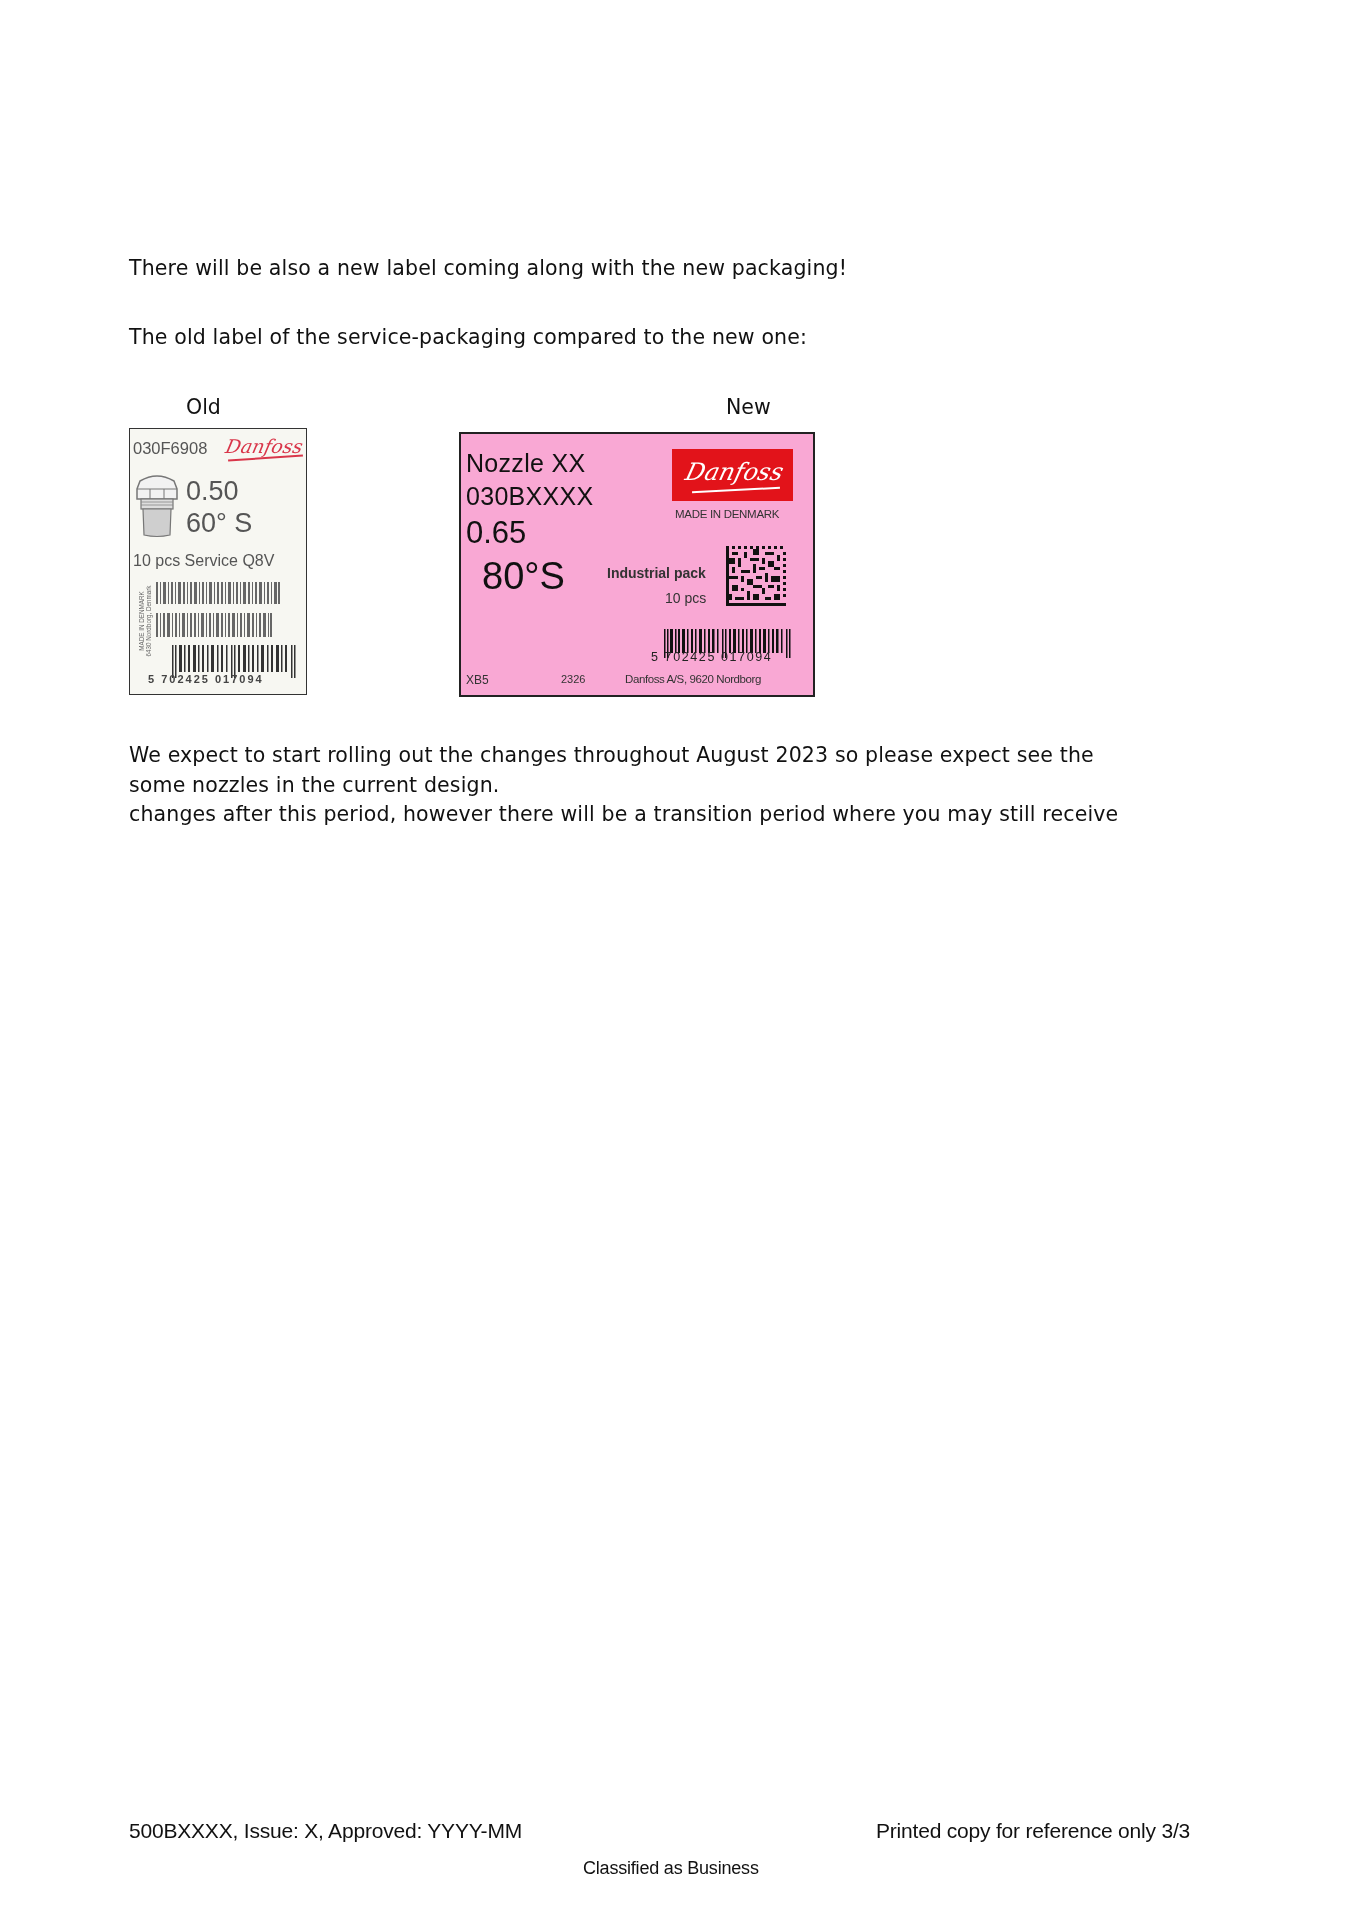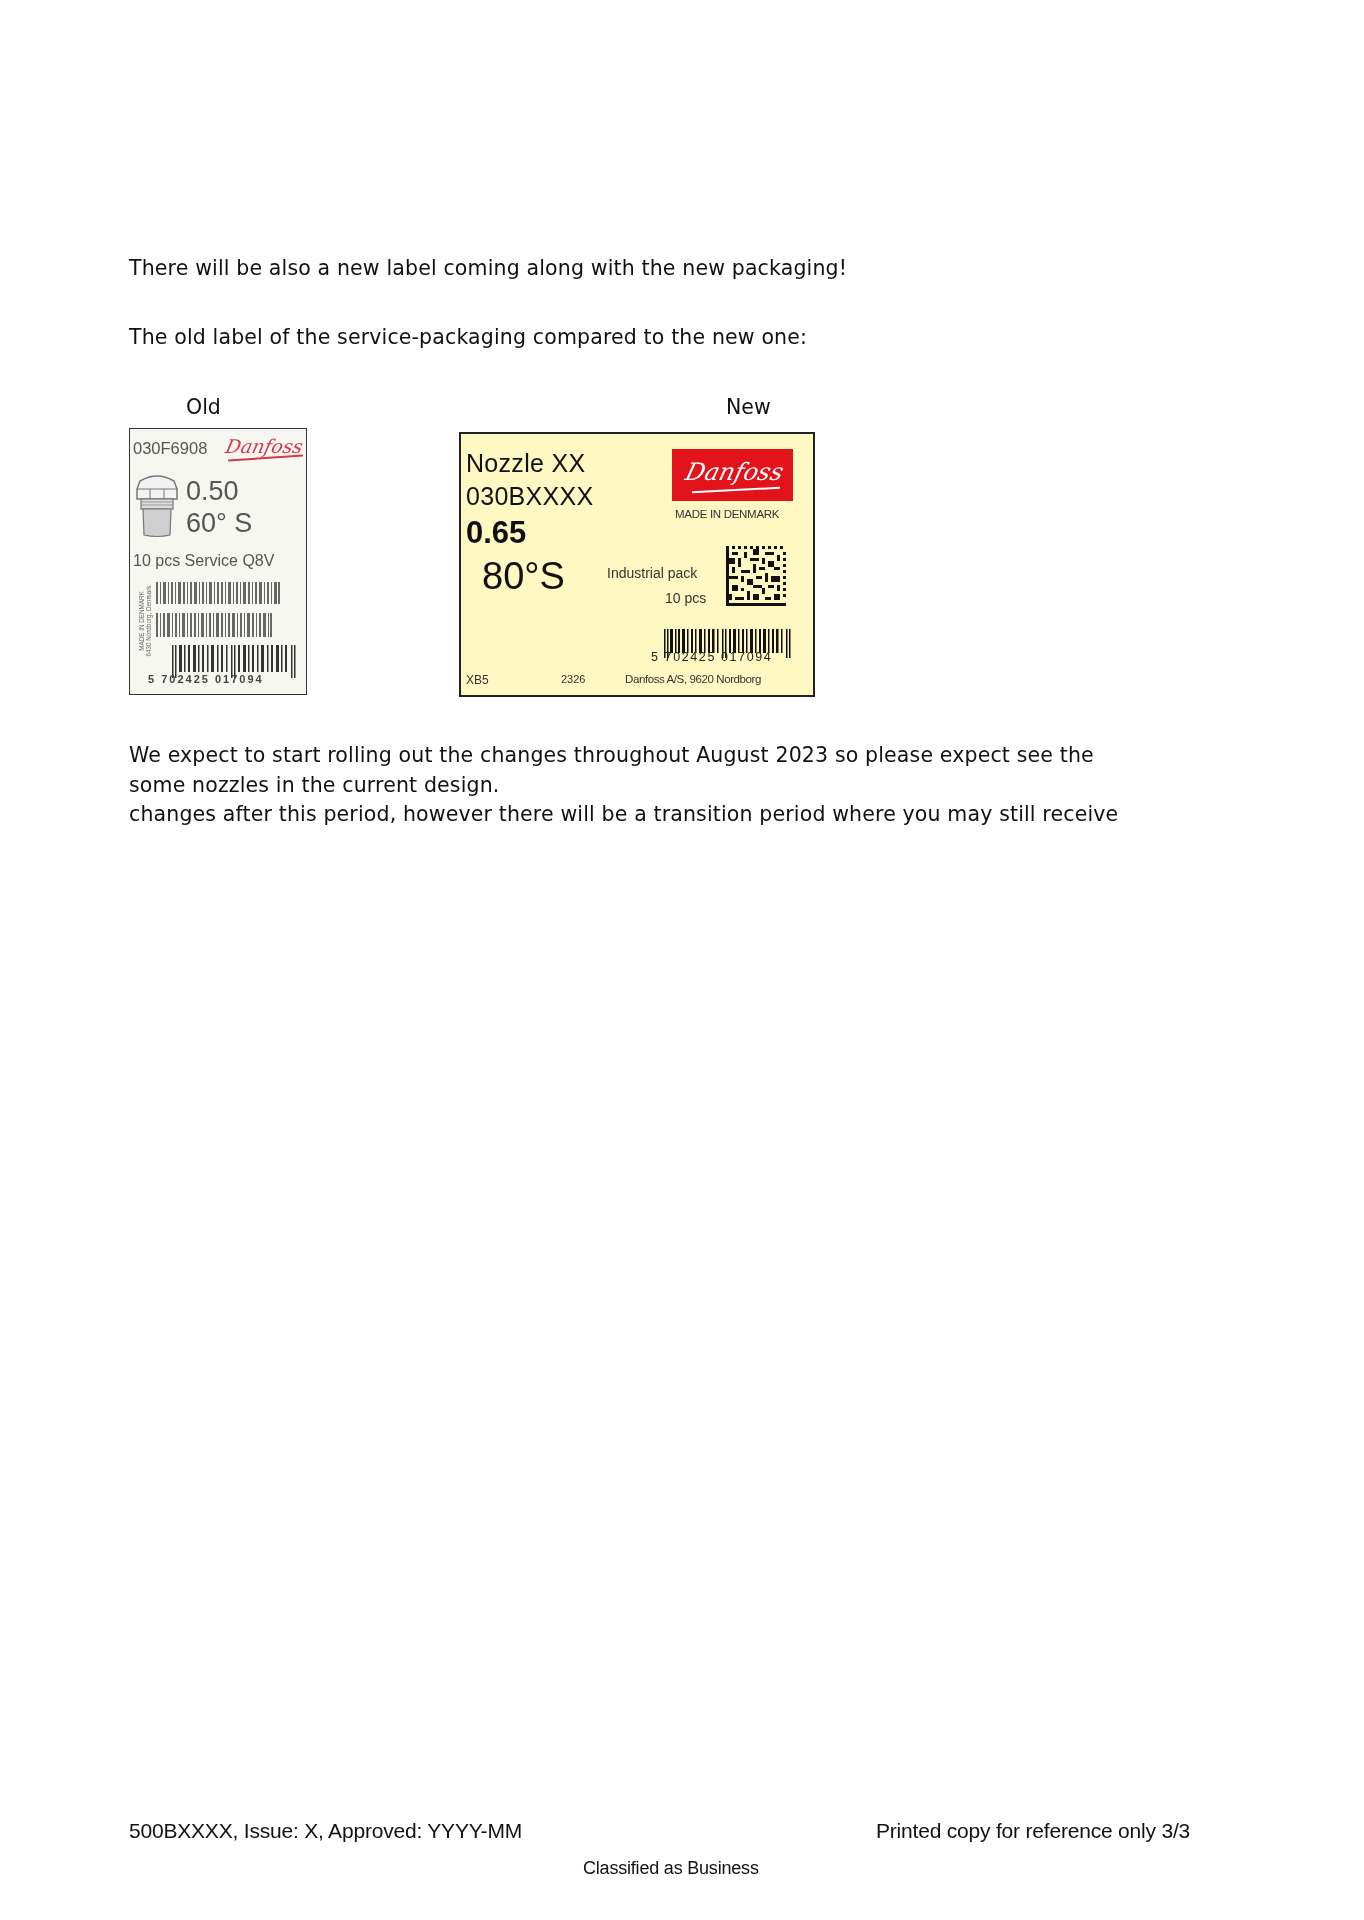--- a/index.html
+++ b/index.html
@@ -22,31 +22,31 @@
   #old .flow  { position:absolute; left:56px; top:47px; font-size:27px; color:#555; }
   #old .angle { position:absolute; left:56px; top:79px; font-size:27px; color:#555; }
   #old .pcs   { position:absolute; left:3px; top:123px; font-size:16px; color:#555; }
   #old .vert { position:absolute; left:-40px; top:185px; width:110px; transform:rotate(-90deg); transform-origin:center; font-size:6.3px; line-height:7px; color:#666; text-align:center; white-space:normal; }
   #old .bc1 { position:absolute; left:26px; top:153px; width:124px; height:22px; }
   #old .bc2 { position:absolute; left:26px; top:184px; width:116px; height:24px; }
   #old .bc3 { position:absolute; left:42px; top:216px; width:124px; height:33px; }
   #old .ean { position:absolute; left:18px; top:244px; font-size:11px; letter-spacing:2px; color:#444; font-weight:bold; }
 
   
-  #new { left:459px; top:432px; width:352px; height:261px; border:2px solid #222; background:#fef9c3; font-family:"Liberation Sans", sans-serif; color:#111; }
+  #new { left:459px; top:432px; width:352px; height:261px; border:2px solid #222; background:#f9a8d4; font-family:"Liberation Sans", sans-serif; color:#111; }
   #new .n1 { position:absolute; left:5px; top:15px; font-size:25px; letter-spacing:0.3px; }
   #new .n2 { position:absolute; left:5px; top:48px; font-size:25px; letter-spacing:0.3px; }
-  #new .n3 { position:absolute; left:5px; top:81px; font-size:31px; font-weight:bold; }
+  #new .n3 { position:absolute; left:5px; top:81px; font-size:31px; font-weight:normal; }
   #new .n4 { position:absolute; left:5px; top:121px; font-size:38px; font-weight:normal;margin-left:16px; }
   #new .red { position:absolute; left:211px; top:15px; width:121px; height:52px; background:#e2131a; }
   #new .red span { position:absolute; left:14px; top:9px; font-family:"DejaVu Serif", serif; font-style:italic; font-size:24px; color:#fff; transform:skewX(-14deg); }
   #new .red i { position:absolute; left:20px; top:40px; width:88px; height:2px; background:#fff; transform:rotate(-3deg); }
   #new .made { position:absolute; left:214px; top:74px; font-size:11.5px; letter-spacing:-0.3px; color:#333; }
   #new .dm { position:absolute; left:265px; top:112px; width:60px; height:60px; }
-  #new .ind { position:absolute; left:146px; top:131px; font-size:14px; color:#333; }
+  #new .ind { position:absolute; left:146px; top:131px; font-size:14px; color:#333;font-weight:bold; }
   #new .pc  { position:absolute; left:204px; top:156px; font-size:14px; color:#333; }
   #new .bc  { position:absolute; left:203px; top:195px; width:128px; height:29px; }
   #new .ean { position:absolute; left:190px; top:216px; font-size:12.5px; letter-spacing:1.6px; color:#222; }
   #new .xb  { position:absolute; left:5px; top:239px; font-size:12px; color:#333; }
   #new .yw  { position:absolute; left:100px; top:239px; font-size:11px; color:#333; }
   #new .addr{ position:absolute; left:164px; top:239px; font-size:11.5px; color:#333; letter-spacing:-0.4px; }
 
   #para { left:129px; top:741px; font-size:20.5px; line-height:29.6px; letter-spacing:0.15px; white-space:nowrap; }
 
   #foot-left  { left:129px; top:1819px; font-size:21px; letter-spacing:-0.2px; }

